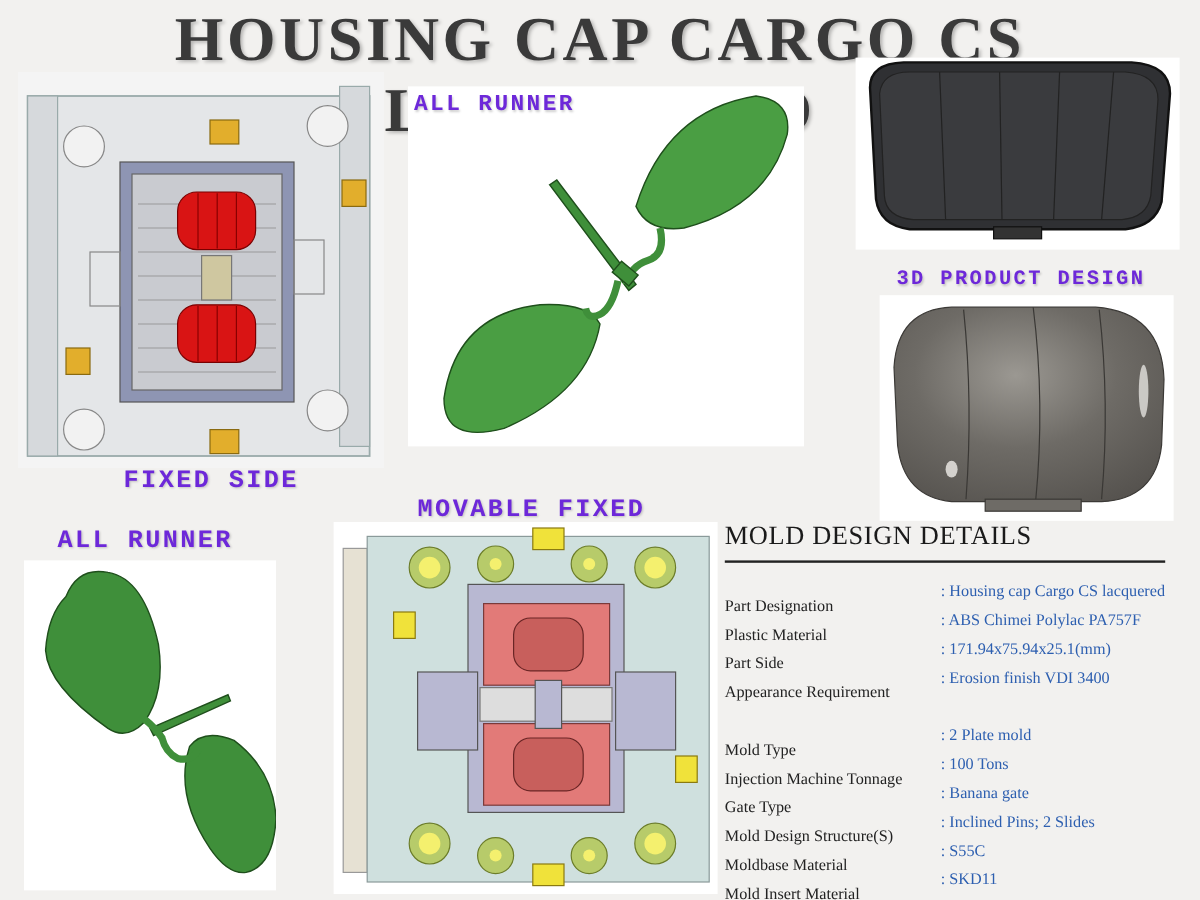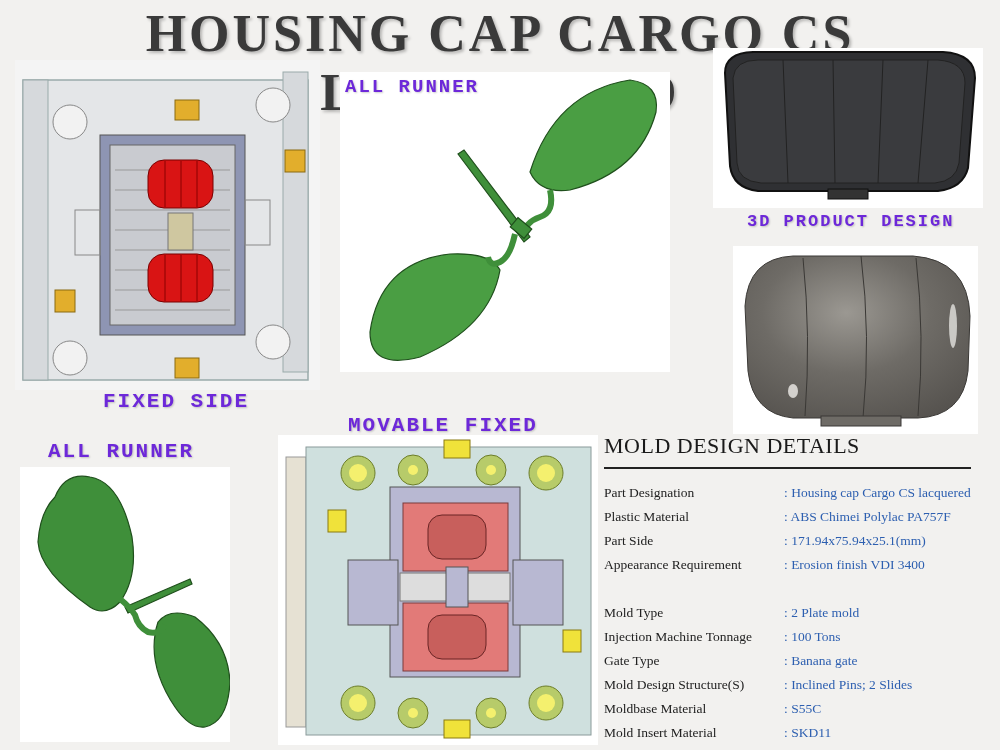--- a/index.html
+++ b/index.html
@@ -5,21 +5,21 @@
   html,body{margin:0;padding:0;}
   body{width:1000px;height:750px;position:relative;overflow:hidden;background:#f2f1ef;font-family:"Liberation Serif","DejaVu Serif",serif;}
   .title{position:absolute;left:0;top:4px;width:1000px;text-align:center;font-size:52px;font-weight:bold;letter-spacing:3px;color:#3a3a3a;text-shadow:2px 2px 3px rgba(0,0,0,0.25);}
   .label{position:absolute;font-weight:bold;font-size:21px;letter-spacing:2px;color:#6d28d9;text-shadow:1px 1px 2px rgba(0,0,0,0.2);white-space:nowrap;font-family:Liberation Mono, monospace;}
   .panel{position:absolute;background:#fff;overflow:hidden;}
   .panel svg{display:block;width:100%;height:100%;}
   .details{position:absolute;left:604px;top:433px;width:370px;}
   .details h2{margin:0;font-size:22px;font-weight:normal;color:#1a1a1a;letter-spacing:0.5px;}
   .rule{height:2px;background:#222;margin-top:8px;width:367px;}
   .row{display:flex;font-size:13.5px;height:24px;line-height:24px;}
-  .row .k{width:180px;color:#222;}
+  .row .k{width:180px;color:#222;margin-top:12px;}
   .row .v{color:#2d5fb0;white-space:nowrap;}
   .gap{height:24px;}
   .g1{margin-top:12px;}
 </style>
 </head>
 <body>
 
 <div class="title">HOUSING CAP CARGO CS LACQUERED</div>
 
 <div class="panel" style="left:15px;top:60px;width:305px;height:330px;background:#f4f4f4;">
@@ -84,21 +84,21 @@
     <path d="M20 30 Q22 12 45 12 L225 12 Q252 14 252 35 L246 115 Q243 133 222 135 L48 135 Q25 133 24 115Z" fill="#3a3b3e" stroke="#222"></path>
     <g stroke="#222" stroke-width="1">
         <line x1="70" y1="12" x2="75" y2="135"></line>
         <line x1="120" y1="12" x2="122" y2="135"></line>
         <line x1="170" y1="12" x2="165" y2="135"></line>
         <line x1="215" y1="12" x2="205" y2="135"></line>
       </g>
     <rect x="115" y="141" width="40" height="10" fill="#333" stroke="#111"></rect>
   </svg>
 </div>
-<div class="label" style="left:747px;top:212px;font-size:17px;">3D PRODUCT DESIGN</div>
+<div class="label" style="left:747px;top:224px;font-size:17px;">3D PRODUCT DESIGN</div>
 
 <div class="panel" style="left:733px;top:246px;width:245px;height:188px;">
   <svg viewBox="0 0 245 188">
     <defs>
       <radialGradient id="gp" cx="0.45" cy="0.35" r="0.75">
           <stop offset="0" stop-color="#9b9892"></stop>
           <stop offset="0.5" stop-color="#6e6b66"></stop>
           <stop offset="1" stop-color="#55524e"></stop>
         </radialGradient>
     </defs>

